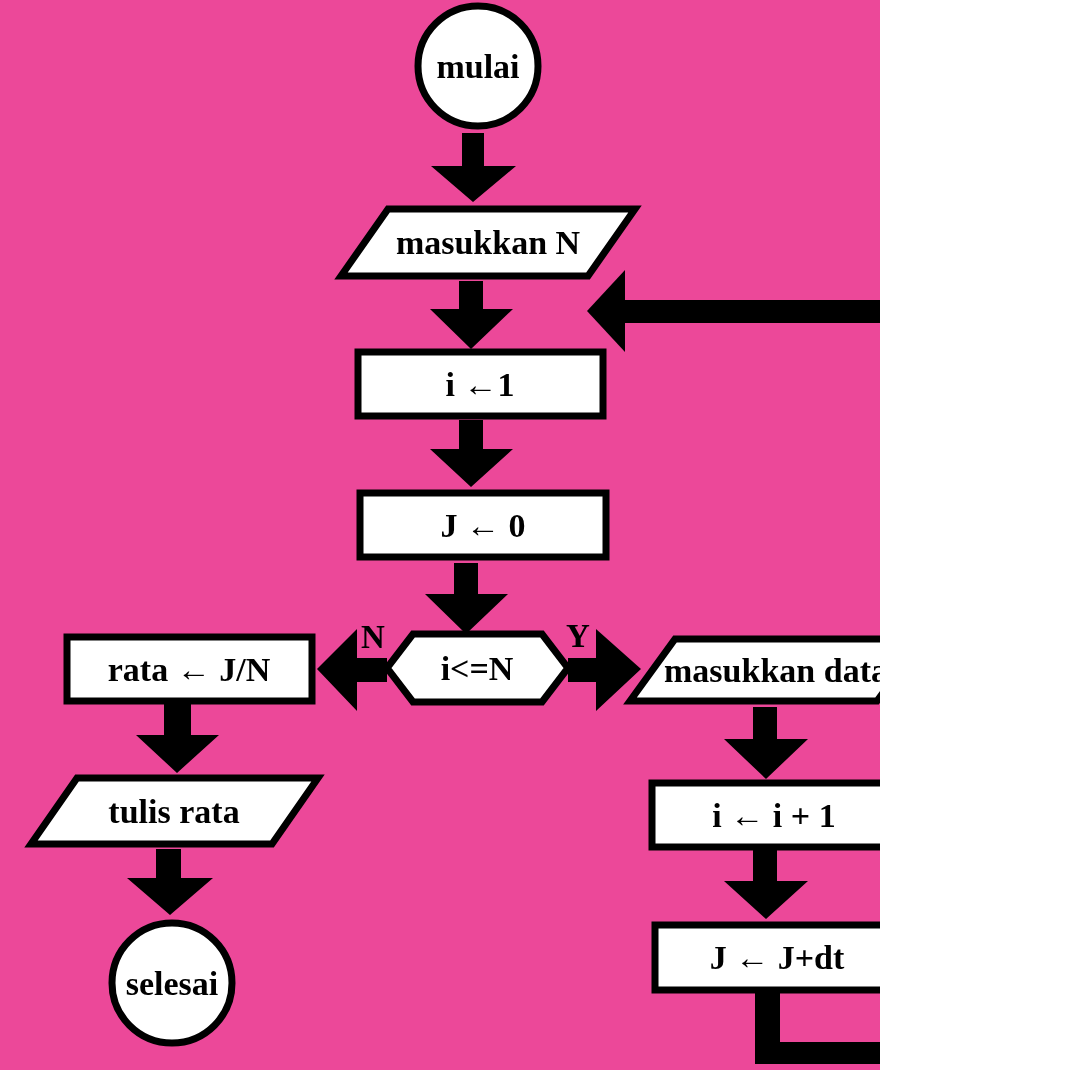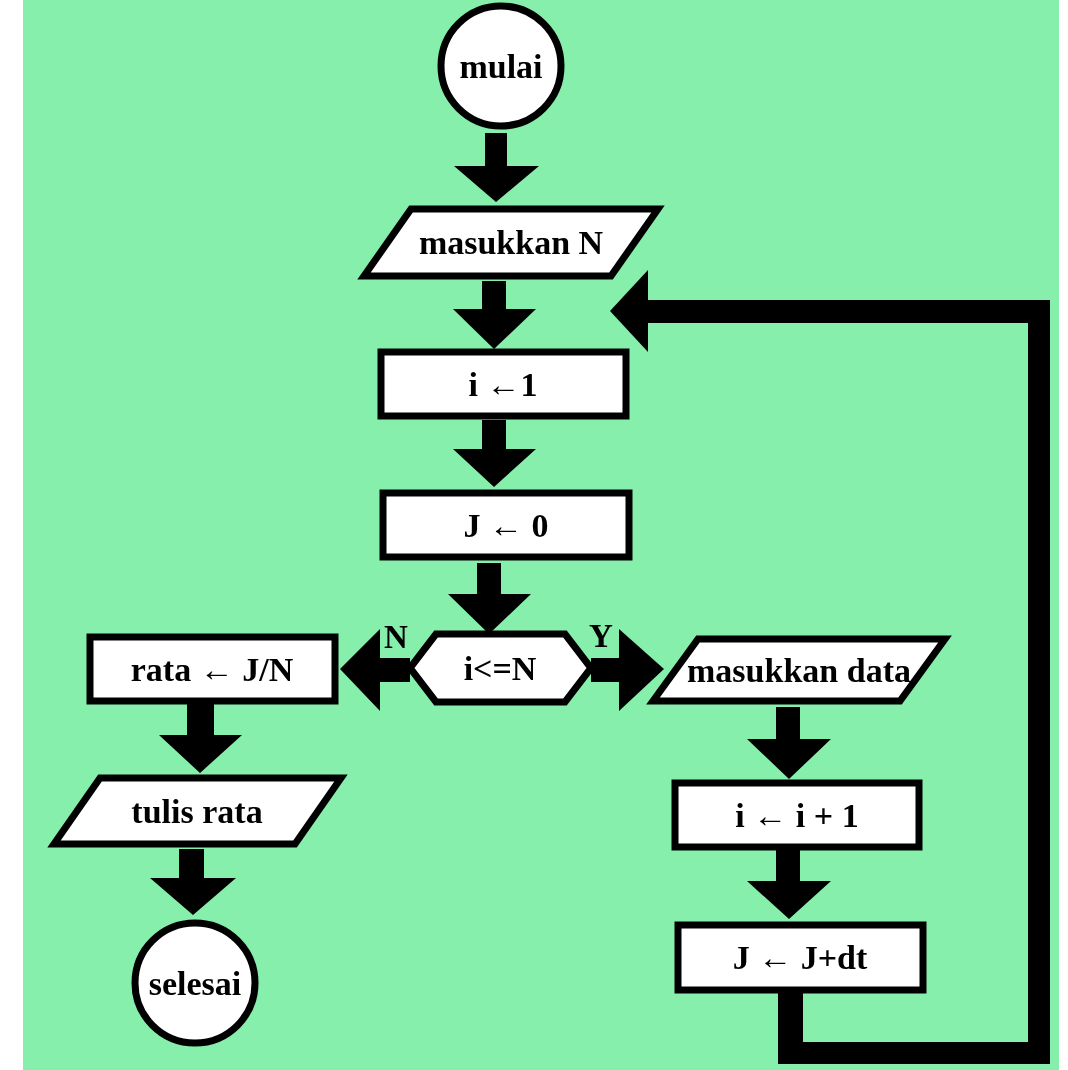--- a/index.html
+++ b/index.html
@@ -2,24 +2,23 @@
 <html><head>
 <meta charset="utf-8">
 <style>
   html, body {
     margin: 0; padding: 0;
     background: #ffffff;
     font-family: "Liberation Serif", "DejaVu Serif", serif;
   }
   .canvas {
     position: relative;
-    width: 1036px; height: 1070px;
-    background: #86efac;
+    width: 880px; height: 1070px;
+    background: #ec4899;
     overflow: hidden;
-    margin-left: 23px;
   }
   svg { display: block; }
   .shape {
     fill: #ffffff;
     stroke: #000000;
     stroke-width: 7;
   }
   .arrow {
     fill: #000000;
     stroke: none;

